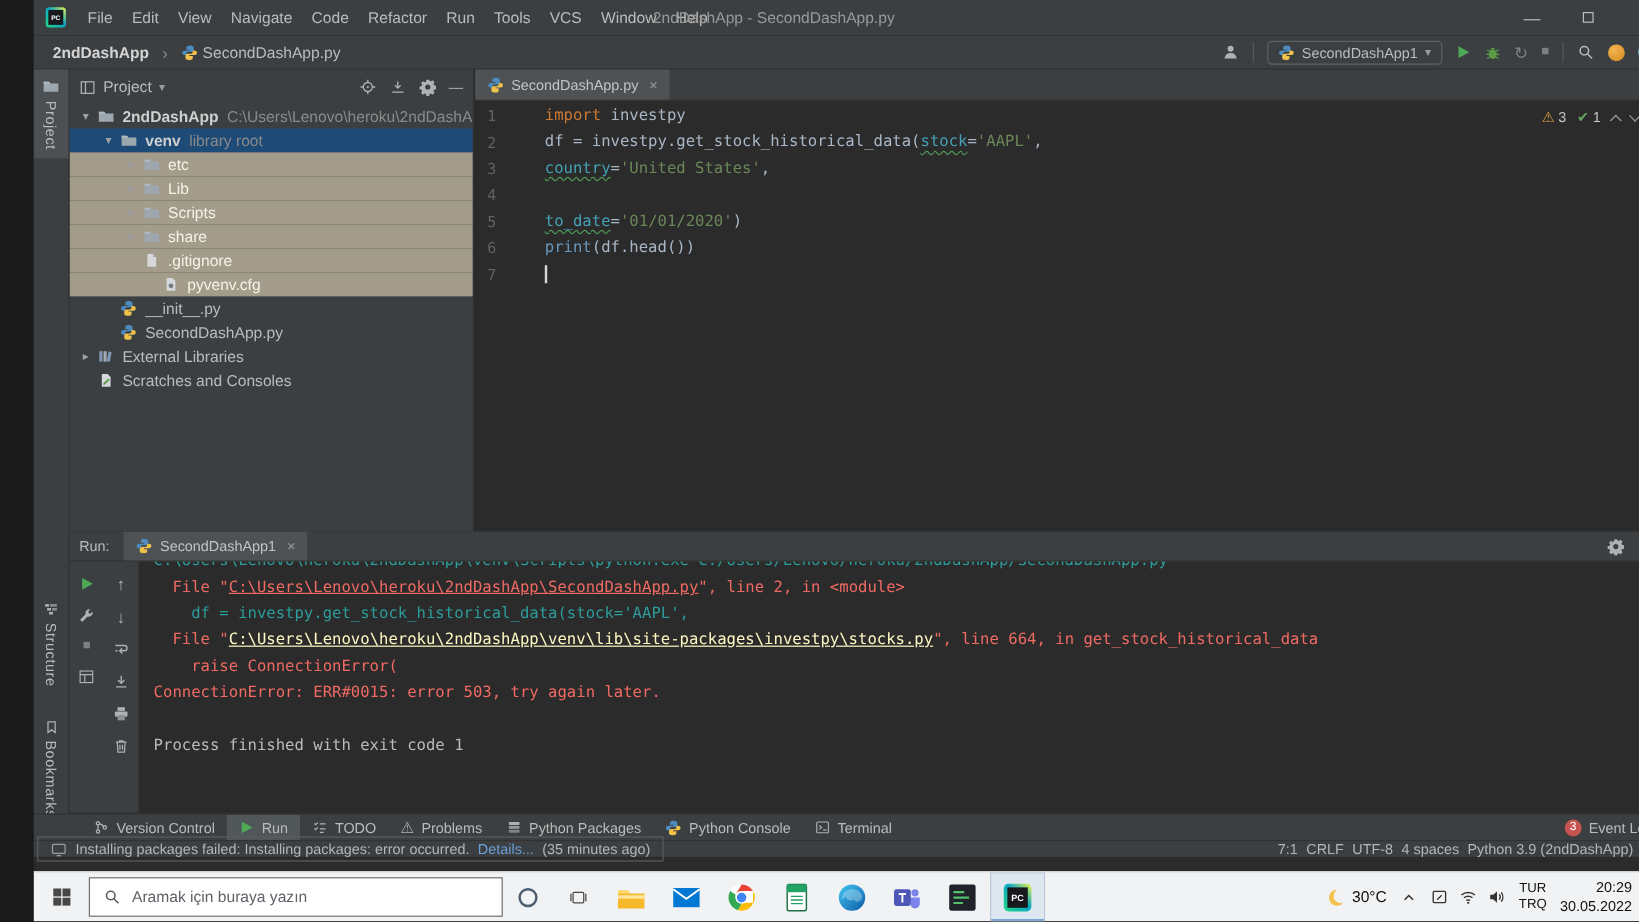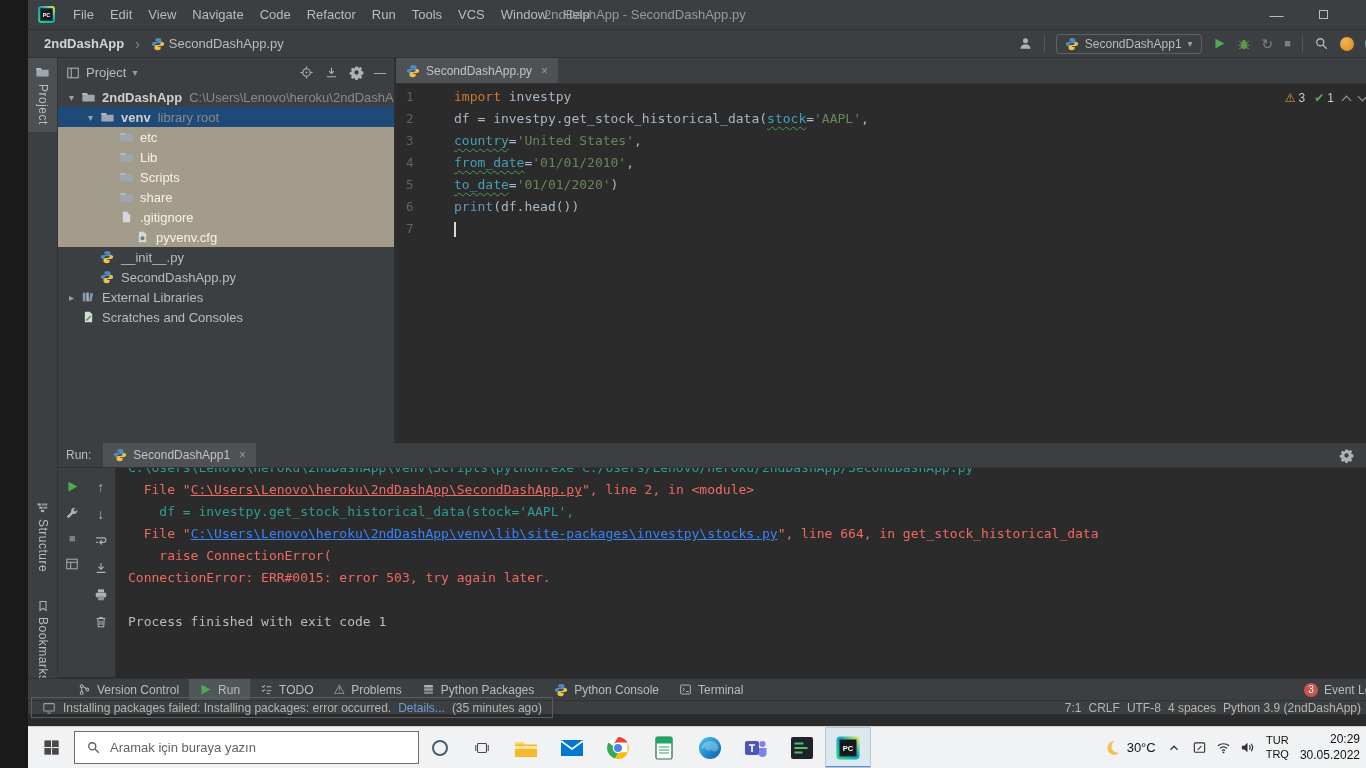--- a/index.html
+++ b/index.html
@@ -96,21 +96,21 @@
   .run-body{position:relative;height:209px}
   .rtools{position:absolute;left:0;top:0;bottom:0;width:58px;background:#3c3f41;border-right:1px solid #323232;display:flex}
   .rt-col{width:29px;display:flex;flex-direction:column;align-items:center;gap:13px;padding-top:12px}
   .console{position:absolute;left:58px;right:0;top:0;bottom:0;overflow:hidden;padding-left:12px;
            font-family:"DejaVu Sans Mono",monospace;font-size:13px;line-height:22px}
   .con-line{white-space:pre;min-height:22px}
   .con-line.clipped{margin-top:-11px}
   .cs-red{color:#ef6a63}
   .cs-red-link{color:#ef6a63;text-decoration:underline}
   .cs-teal{color:#2c9d9a}
-  .cs-teal-link{color:#3b82f6;text-decoration:underline}
+  .cs-teal-link{color:#fef9c3;text-decoration:underline}
   .cs-plain{color:#bbbbbb}
   
   .bottom-bar{position:absolute;top:678px;left:0;width:100%;height:22px;background:#3c3f41;
               border-top:1px solid #323232;display:flex;align-items:center;font-size:12px;color:#bbb;padding-left:40px}
   .bb-item{display:flex;align-items:center;gap:6px;padding:0 10px;height:100%}
   .bb-item.active{background:#515658}
   .bb-right{margin-left:auto;display:flex;align-items:center;gap:6px;padding-right:16px}
   .badge{width:14px;height:14px;border-radius:50%;background:#c75450;color:#fff;font-size:10px;
          display:inline-flex;align-items:center;justify-content:center}
   
@@ -465,21 +465,20 @@
           <div class="cl">
             <span class="gut">2</span>
             <span class="src"><span class="tk-plain">df = investpy.get_stock_historical_data(</span><span class="tk-param-typo">stock</span><span class="tk-plain">=</span><span class="tk-str">'AAPL'</span><span class="tk-plain">,</span></span>
           </div>
           <div class="cl">
             <span class="gut">3</span>
             <span class="src"><span class="tk-param-typo">country</span><span class="tk-plain">=</span><span class="tk-str">'United States'</span><span class="tk-plain">,</span></span>
           </div>
           <div class="cl">
             <span class="gut">4</span>
-            <span class="src"><span class="tk-param-typo">from_date</span><span class="tk-plain">=</span><span class="tk-str">'01/01/2010'</span><span class="tk-plain">,</span></span>
           </div>
           <div class="cl">
             <span class="gut">5</span>
             <span class="src"><span class="tk-param-typo">to_date</span><span class="tk-plain">=</span><span class="tk-str">'01/01/2020'</span><span class="tk-plain">)</span></span>
           </div>
           <div class="cl">
             <span class="gut">6</span>
             <span class="src"><span class="tk-builtin">print</span><span class="tk-plain">(df.head())</span></span>
           </div>
           <div class="cl">

